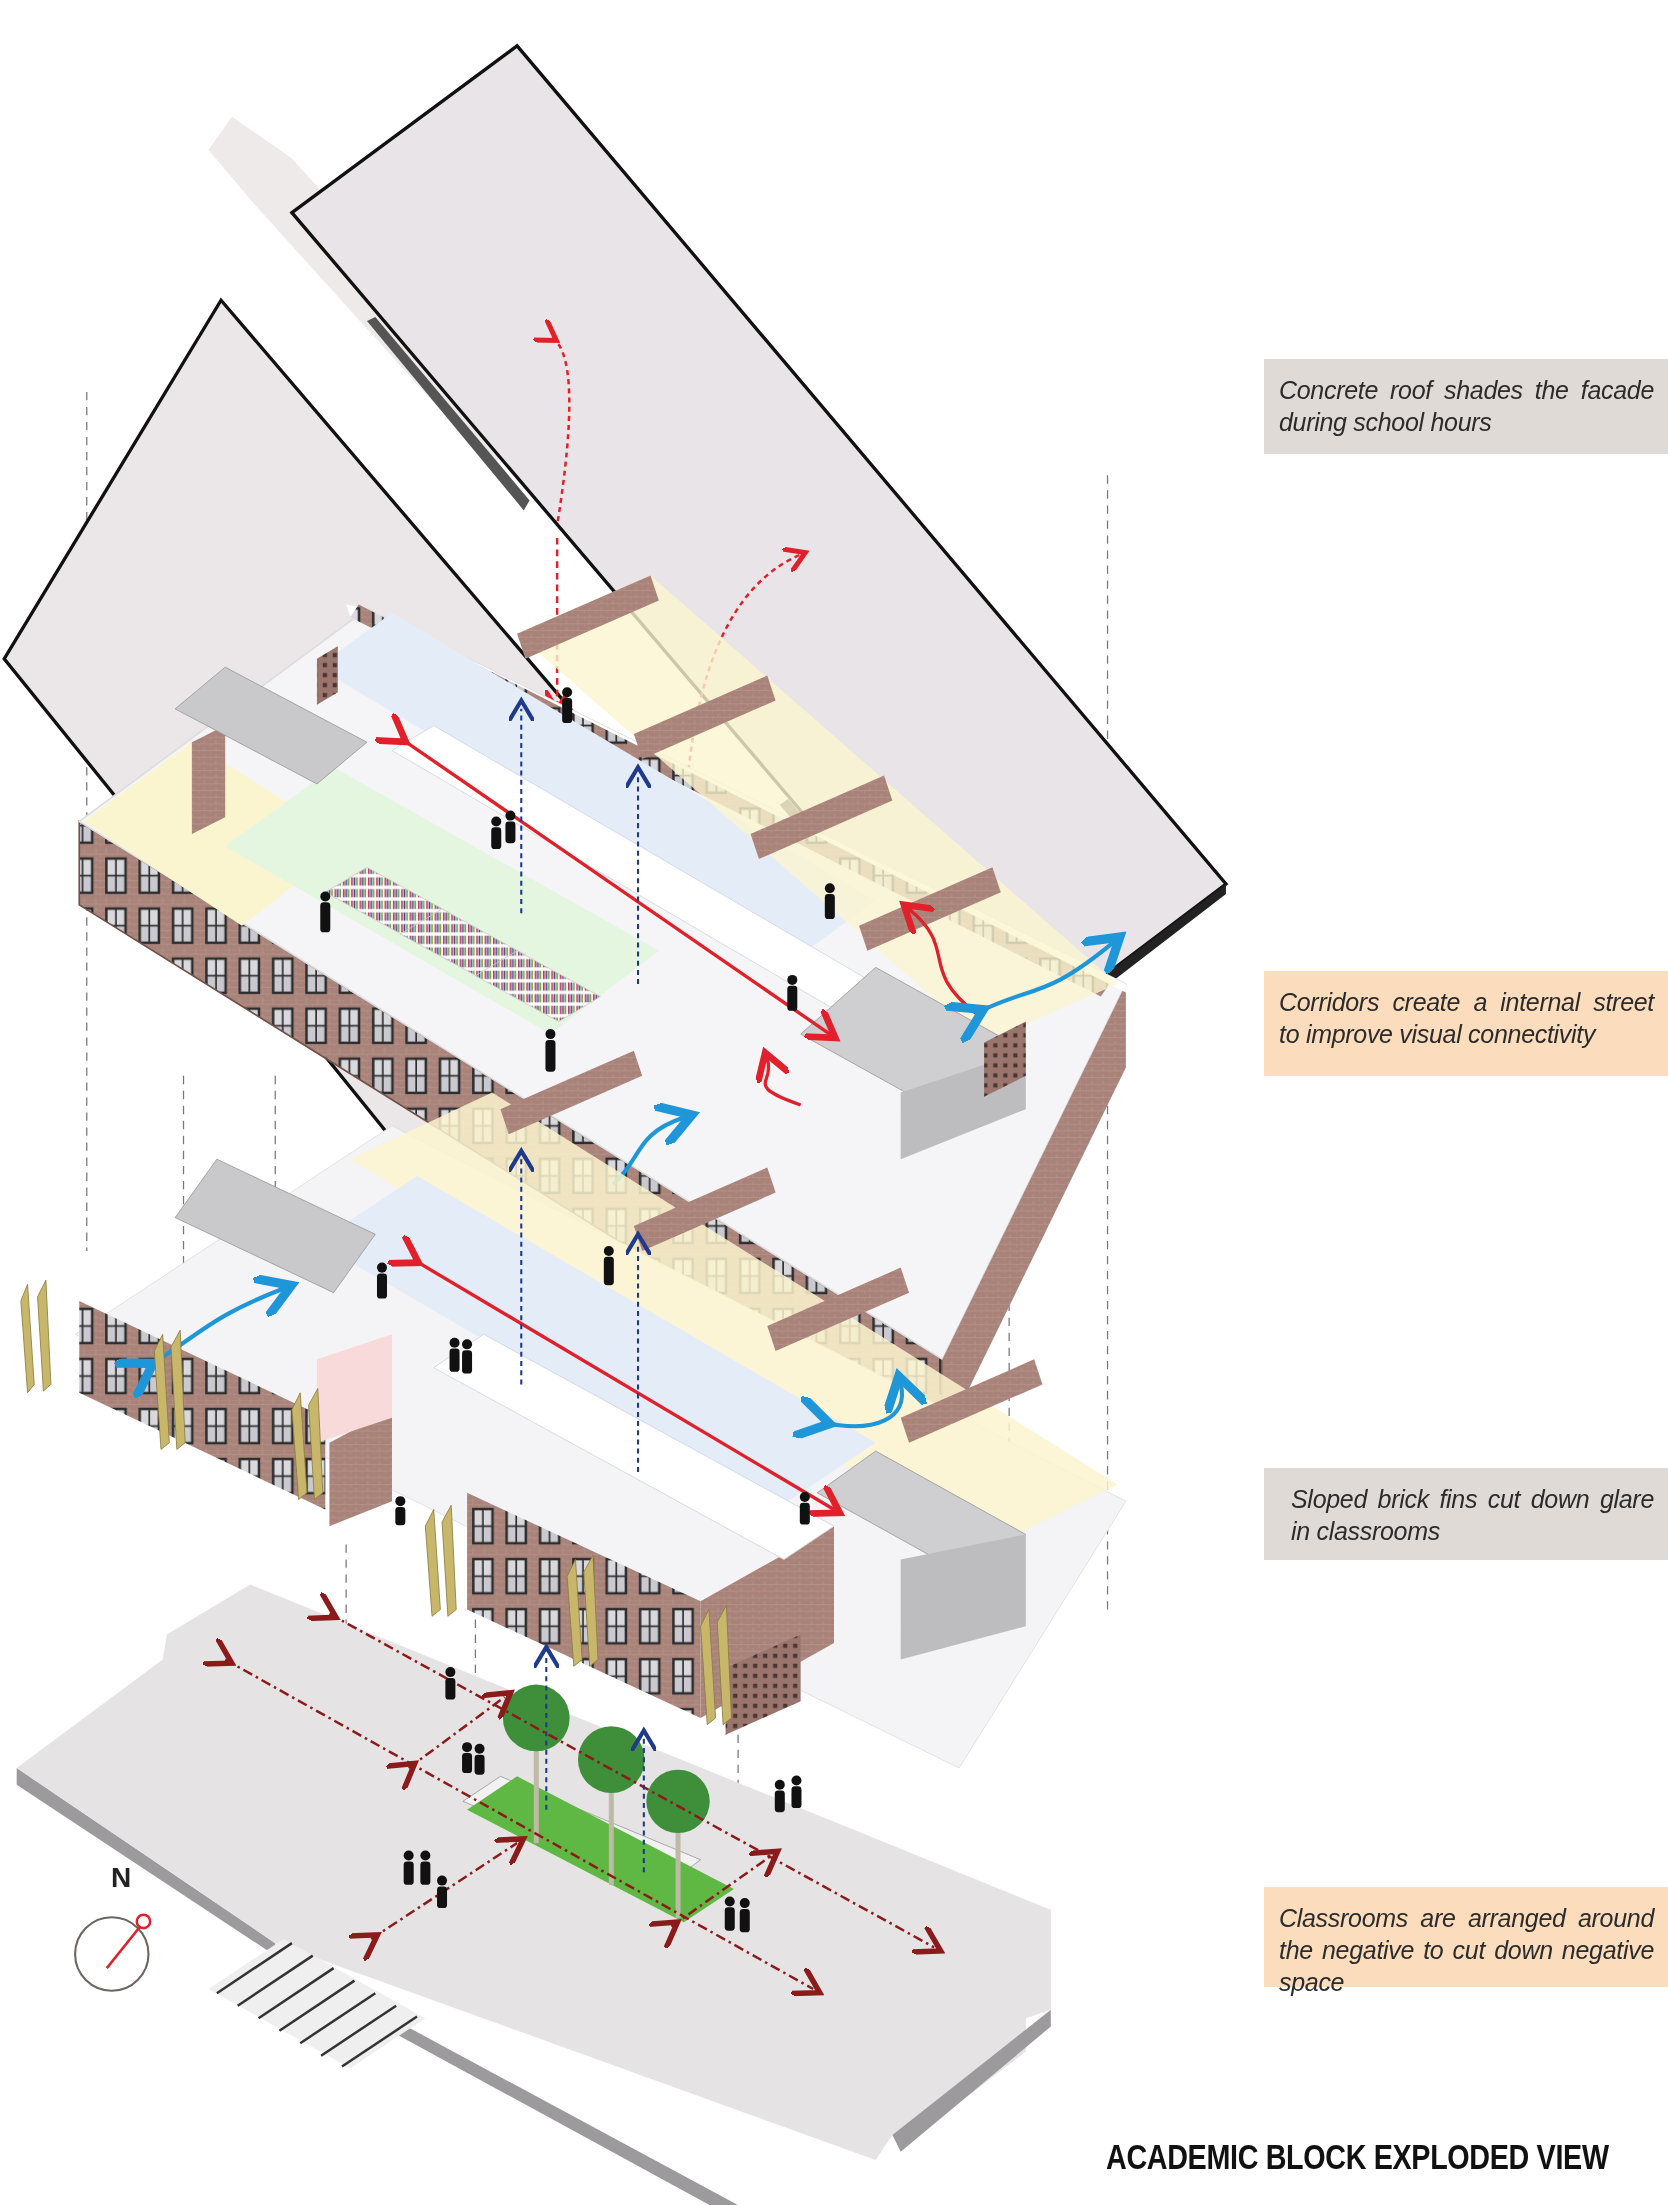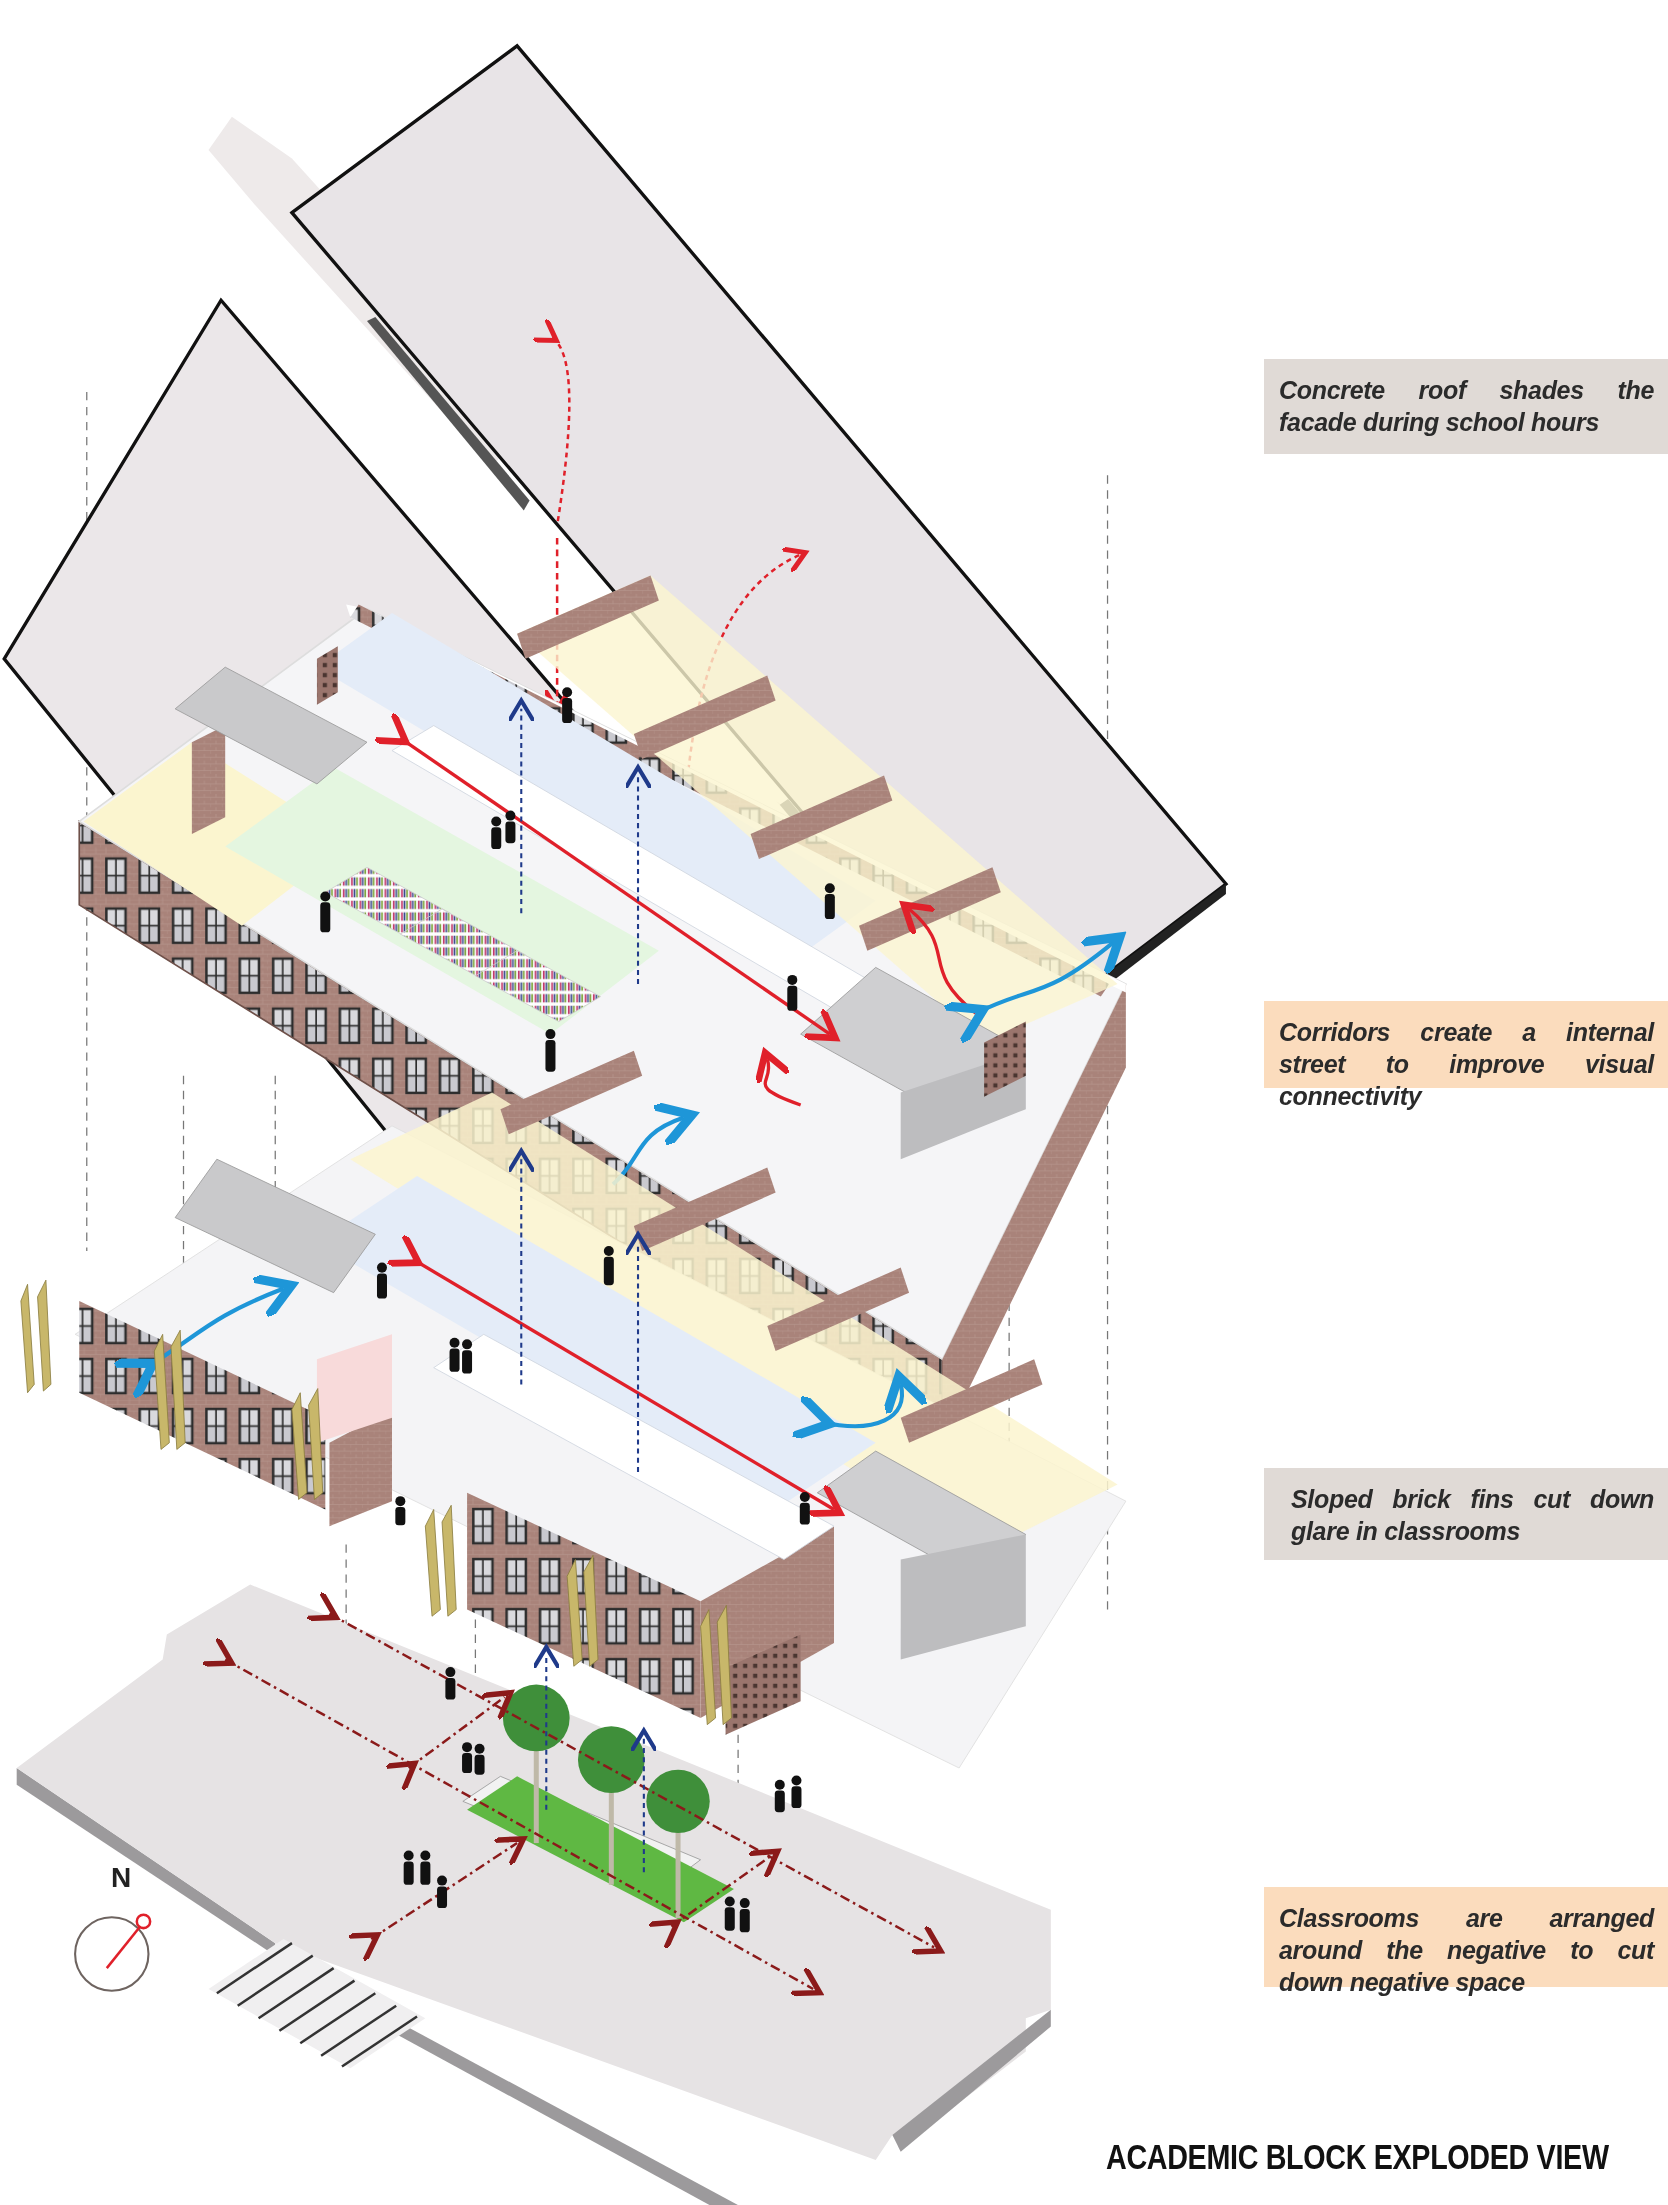--- a/index.html
+++ b/index.html
@@ -2,25 +2,25 @@
 <html style="font-size:13.3px"><head>
 <meta charset="utf-8">
 <style>
   html, body { margin:0; padding:0; background:#ffffff; }
   body { width:1668px; height:2205px; position:relative; overflow:hidden;
          font-family:"Liberation Sans", sans-serif; }
   #drawing { position:absolute; left:0; top:0; width:1668px; height:2205px; }
   .note { position:absolute; left:1264px; width:405px; box-sizing:border-box;
           padding:15px 15px 15px 15px; font-family:"Liberation Sans", sans-serif;
           font-style:italic; font-size:25px; line-height:32px; color:#2b2b2b;
-          text-align:justify; letter-spacing:-0.3px;font-weight:bold; }
+          text-align:justify; letter-spacing:-0.3px; }
   .note.grey { background:#e0dad6; }
   .note.peach { background:#fbdcbd; }
   #note-roof { top:359px; height:95px; }
-  #note-corridor { top:1001px; height:87px; }
+  #note-corridor { top:971px; height:105px; }
   #note-fins { top:1468px; height:92px;padding-left:27px; }
   #note-courtyard { top:1887px; height:100px; }
   #title { position:absolute; left:1106px; top:2137px; font-family:"Liberation Sans Narrow","Liberation Sans", sans-serif;
            font-weight:bold; font-size:35px; letter-spacing:-0.4px; color:#111;
            transform:scaleX(0.82); transform-origin:left center; white-space:nowrap; }
   #north-label { position:absolute; left:111px; top:1862px; font-family:"Liberation Sans", sans-serif;
                  font-weight:bold; font-size:28px; color:#222; }
 </style>
 </head>
 <body>

